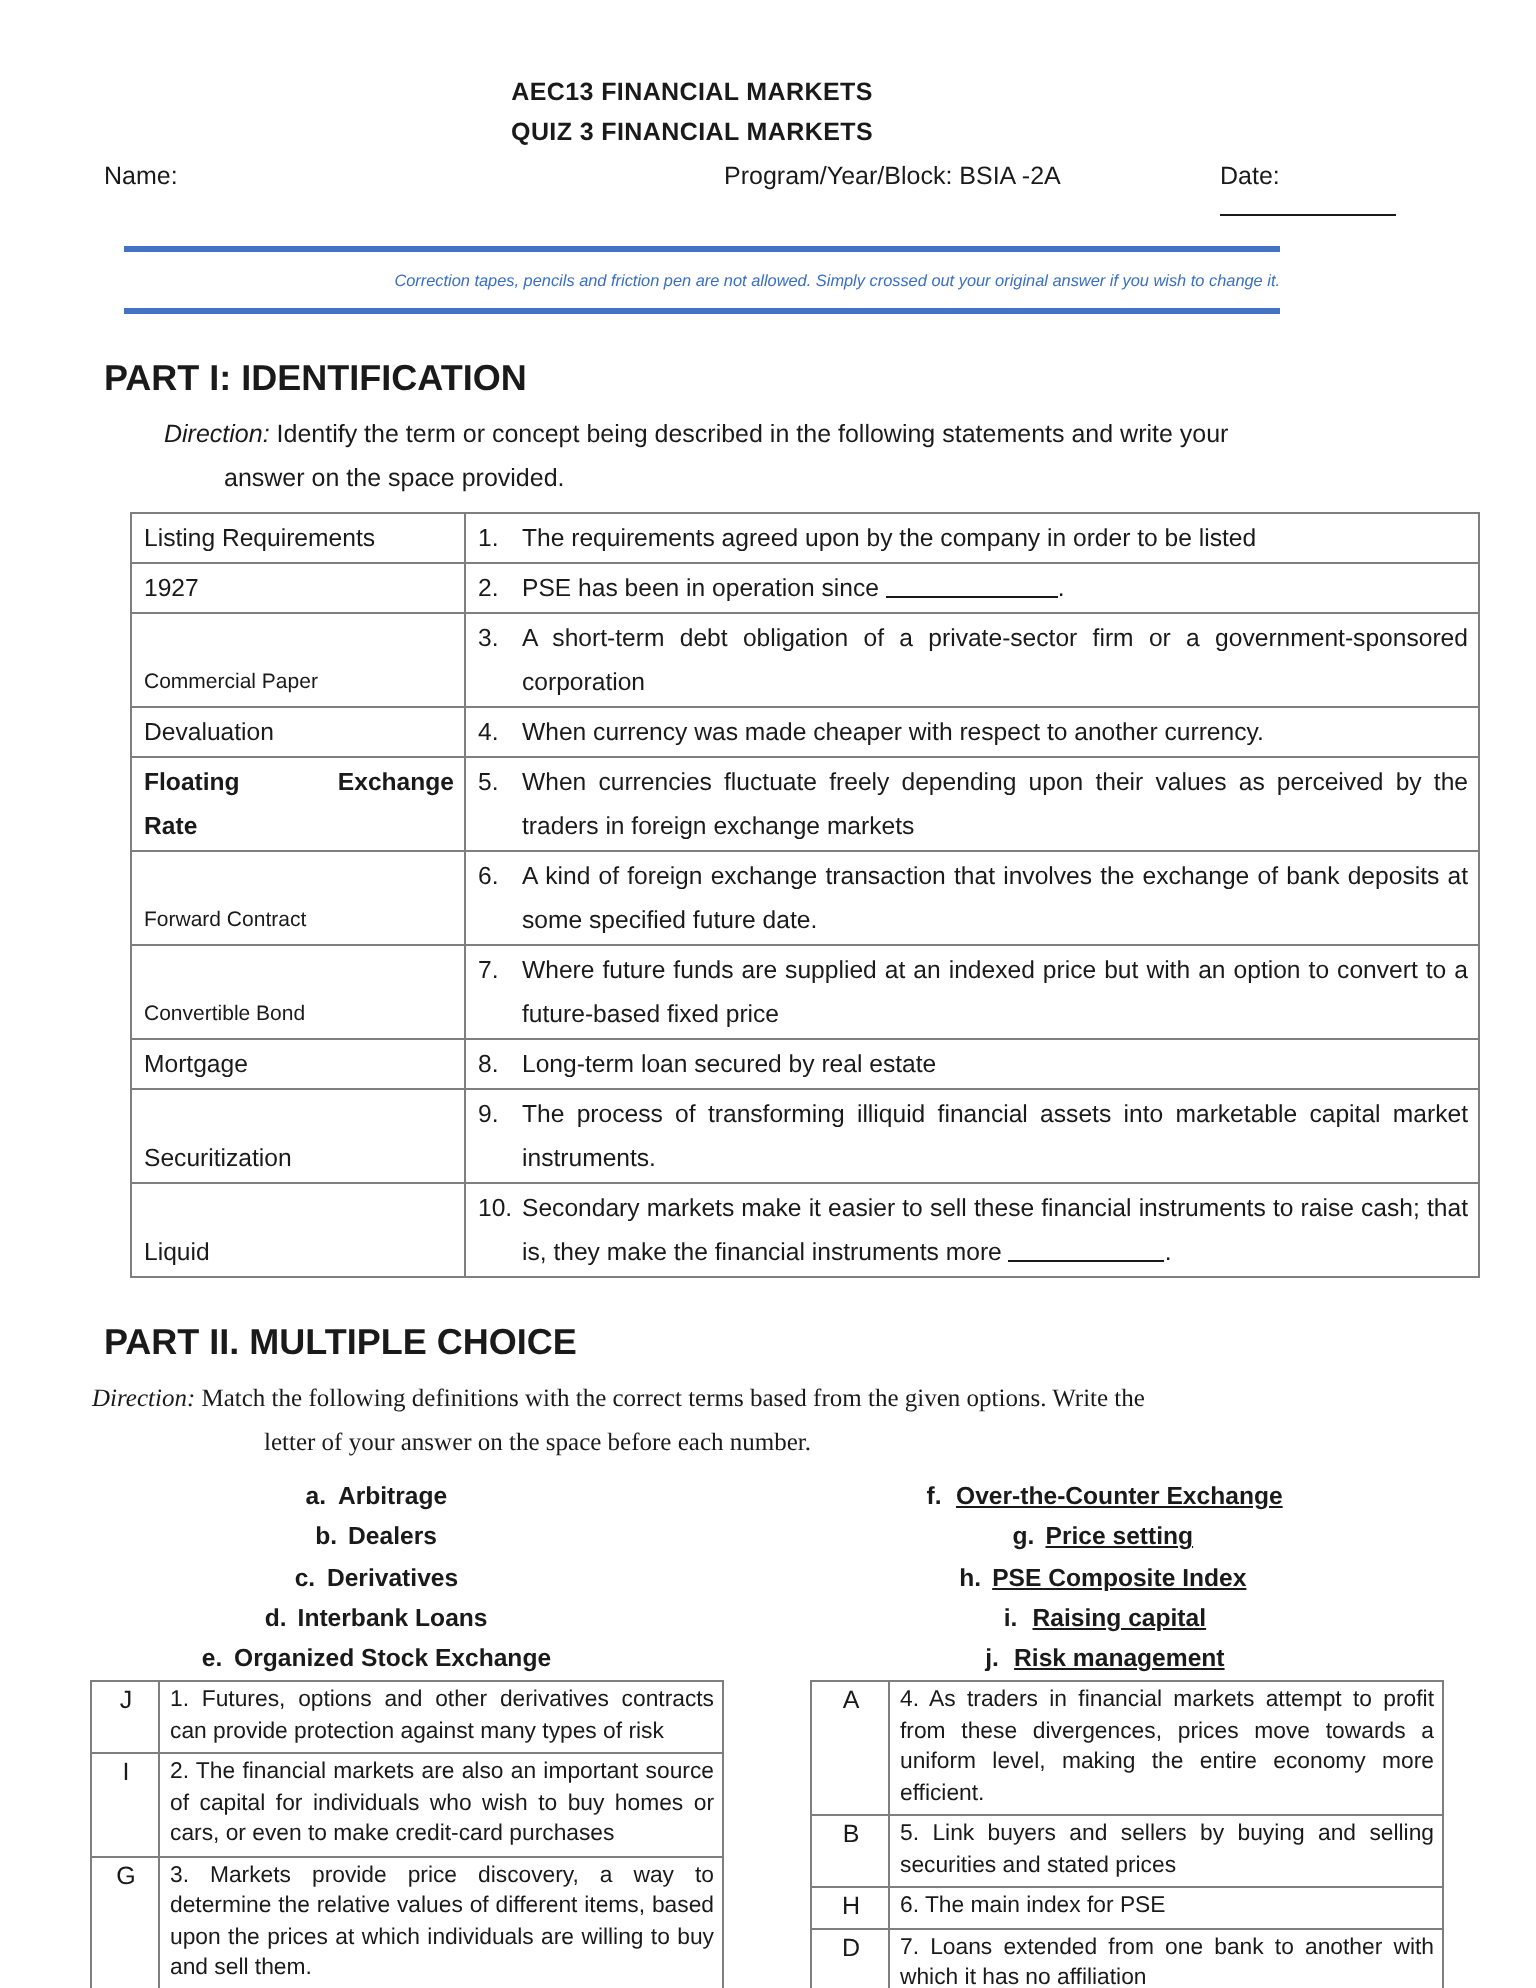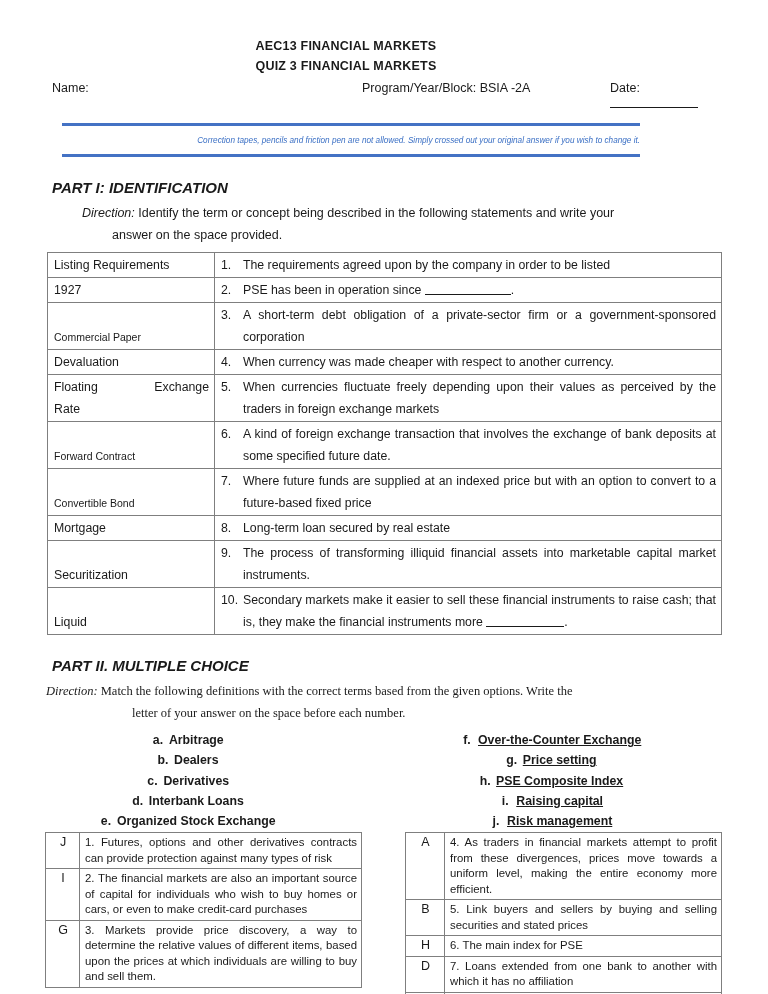--- a/index.html
+++ b/index.html
@@ -64,55 +64,54 @@
     font-style: italic;
     font-size: 8.2px;
     color: #3a6fc4;
     padding: 9px 0 8px 0;
     line-height: 11px;
   }
 
   
   .part-title {
     font-weight: bold;
-    font-size: 15px;
+    font-size: 18px;
     margin: 22px 0 0 52px;
-    font-style: italic;
   }
   .direction {
     font-size: 12.5px;
     line-height: 22px;
     margin: 6px 48px 0 52px;
     text-align: justify;
   }
   .direction.indent-1 { text-indent: 30px; }
   .direction .it { font-style: italic; }
   .direction .hang { display: block; padding-left: 30px; }
   .direction.p2 { margin-left: 46px; margin-right: 44px; font-family: Liberation Serif, serif; }
   .direction.p2 .hang2 { display: block; padding-left: 86px; }
 
   
   table { border-collapse: collapse; }
   .ident-table {
     width: 675px;
-    margin: 6px 0 0 47px;
+    margin: 6px 0 0 65px;
     table-layout: fixed;
   }
   .ident-table td {
     border: 1px solid #7f7f7f;
     font-size: 12.3px;
     line-height: 22px;
     padding: 1px 5px 1px 6px;
     vertical-align: bottom;
   }
   .ident-table td.term {
     width: 155px;
     vertical-align: bottom;
   }
-  .ident-table td.term.top { vertical-align: top; }
+  .ident-table td.term.top { vertical-align: top; font-weight: bold; }
   .ident-table td.term .spread {
     display: flex;
     justify-content: space-between;
   }
   .ident-table td.term .small {
     font-size: 10.5px;
   }
   .ident-table td.def {
     text-align: justify;
     vertical-align: top;

